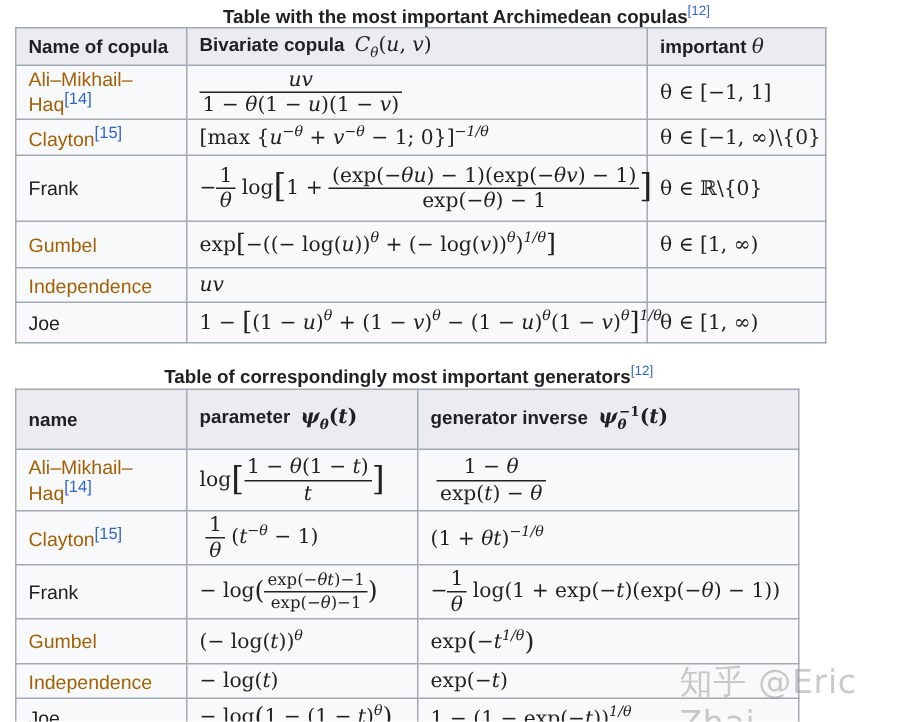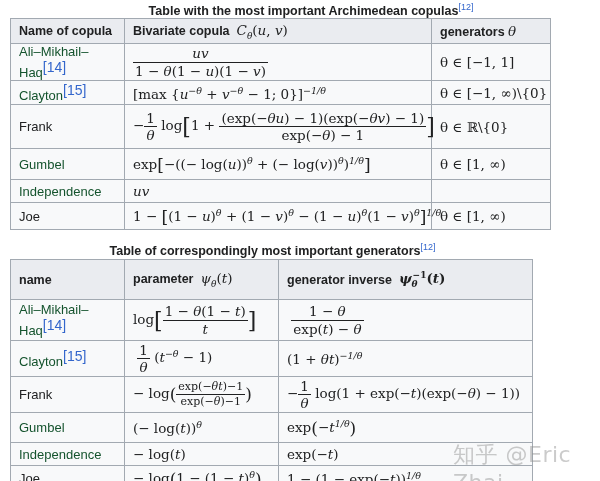--- a/index.html
+++ b/index.html
@@ -6,22 +6,22 @@
   body { width:600px; height:481px; position:relative; overflow:hidden;
          font-family:"Liberation Sans", sans-serif; color:#202122; }
   .caption { position:absolute; left:0; text-align:center; font-weight:bold;
              font-size:12.5px; color:#202122; }
   .caption sup { font-weight:normal; font-size:9px; color:#3366cc; }
   table.wt { position:absolute; border-collapse:collapse; background:#f8f9fa;
              font-size:13px; table-layout:fixed; }
   table.wt th, table.wt td { border:1px solid #a2a9b1; padding:0 8px; }
   table.wt th { background:#eaecf0; font-weight:bold; text-align:left; font-size:12.5px; }
   table.wt td.name { color:#202122; }
-  table.wt td.name a { color:#14532d; text-decoration:none; }
-  table.wt td.name sup { font-size:14px; color:#3366cc; }
+  table.wt td.name a { color:#a16207; text-decoration:none; }
+  table.wt td.name sup { font-size:11px; color:#3366cc; }
   .m { font-family:"DejaVu Serif", "Liberation Serif", serif; font-size:13.5px; white-space:nowrap;margin-top:12px; }
   .mi { font-style:italic; }
   .frac { display:inline-flex; flex-direction:column; vertical-align:middle; text-align:center; line-height:1.05; }
   .frac > span:first-child { border-bottom:1px solid #202122; padding:0 2px 1px; }
   .frac > span:last-child { padding:1px 2px 0; }
   .frac.small { font-size:11px; }
   .big { font-size:22px; vertical-align:middle; line-height:1; }
   .med { font-size:17px; vertical-align:middle; line-height:1; }
   sup.e { font-size:9.5px; font-style:italic; }
   .watermark { position:absolute; left:453px; top:440px; font-size:22px; color:rgba(140,140,140,0.45);
@@ -37,21 +37,21 @@
 <table class="wt" style="left:10px; top:18px; width:540px;">
   <colgroup>
       <col style="width:114px">
       <col style="width:307px">
       <col style="width:119px">
     </colgroup>
   <tbody>
       <tr style="height:25px">
     <th>Name of copula</th>
     <th><span>Bivariate copula</span>&nbsp;&nbsp;<span class="m" style="font-weight:normal"><span class="mi">C</span><sub class="mi" style="font-size:9px">θ</sub>(<span class="mi">u</span>, <span class="mi">v</span>)</span></th>
-    <th><span>generators</span>&nbsp;<span class="m mi" style="font-weight:normal">θ</span></th>
+    <th><span>important</span>&nbsp;<span class="m mi" style="font-weight:normal">θ</span></th>
   </tr>
 
   <tr style="height:36px">
     <td class="name"><a>Ali–Mikhail–Haq</a><sup>[14]</sup></td>
     <td><span class="m"><span class="frac">
               <span><span class="mi">uv</span></span>
               <span>1 − <span class="mi">θ</span>(1 − <span class="mi">u</span>)(1 − <span class="mi">v</span>)</span>
             </span></span></td>
     <td><span class="m">θ ∈ [−1, 1]</span></td>
   </tr>
@@ -100,21 +100,21 @@
 
 <table class="wt" style="left:10px; top:259px; width:522px;">
   <colgroup>
       <col style="width:114px">
       <col style="width:154px">
       <col style="width:254px">
     </colgroup>
   <tbody>
       <tr style="height:40px">
     <th>name</th>
-    <th><span>parameter</span>&nbsp;&nbsp;<span class="m" style="font-weight:normal"><span class="mi">ψ</span><sub class="mi" style="font-size:9px">θ</sub>(<span class="mi">t</span>)</span></th>
+    <th><span>parameter</span>&nbsp;&nbsp;<span class="m" style="font-weight:bold"><span class="mi">ψ</span><sub class="mi" style="font-size:9px">θ</sub>(<span class="mi">t</span>)</span></th>
     <th><span>generator inverse</span>&nbsp;&nbsp;<span class="m" style="font-weight:bold"><span class="mi">ψ</span><sub class="mi" style="font-size:9px">θ</sub><sup style="font-size:9px;margin-left:-5px">−1</sup>(<span class="mi">t</span>)</span></th>
   </tr>
 
   <tr style="height:41px">
     <td class="name"><a>Ali–Mikhail–Haq</a><sup>[14]</sup></td>
     <td><span class="m">log<span class="big">[</span><span class="frac">
               <span>1 − <span class="mi">θ</span>(1 − <span class="mi">t</span>)</span>
               <span class="mi">t</span>
             </span><span class="big">]</span></span></td>
     <td><span class="m">&nbsp;<span class="frac">

